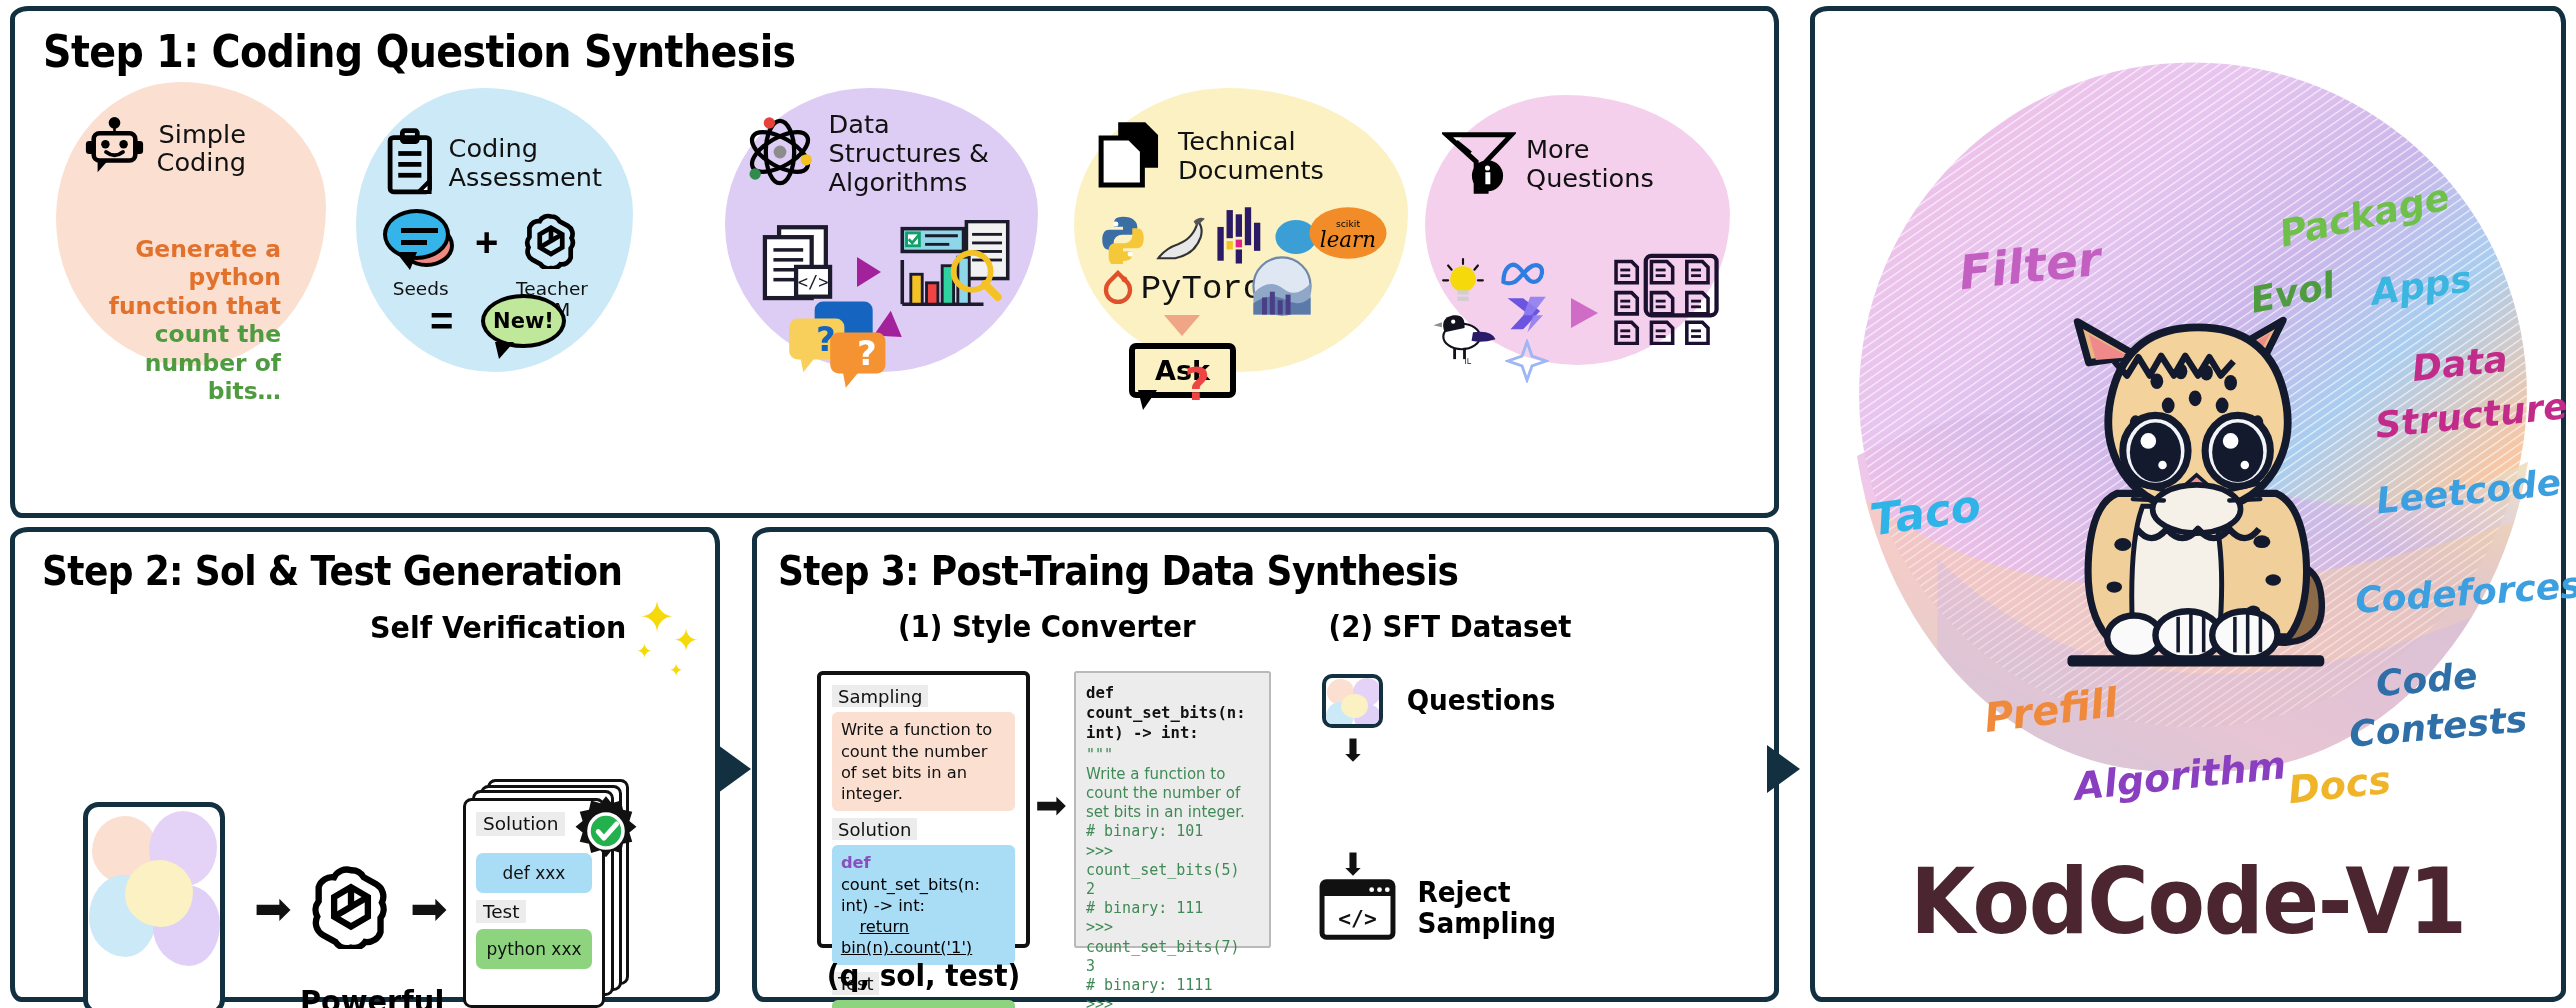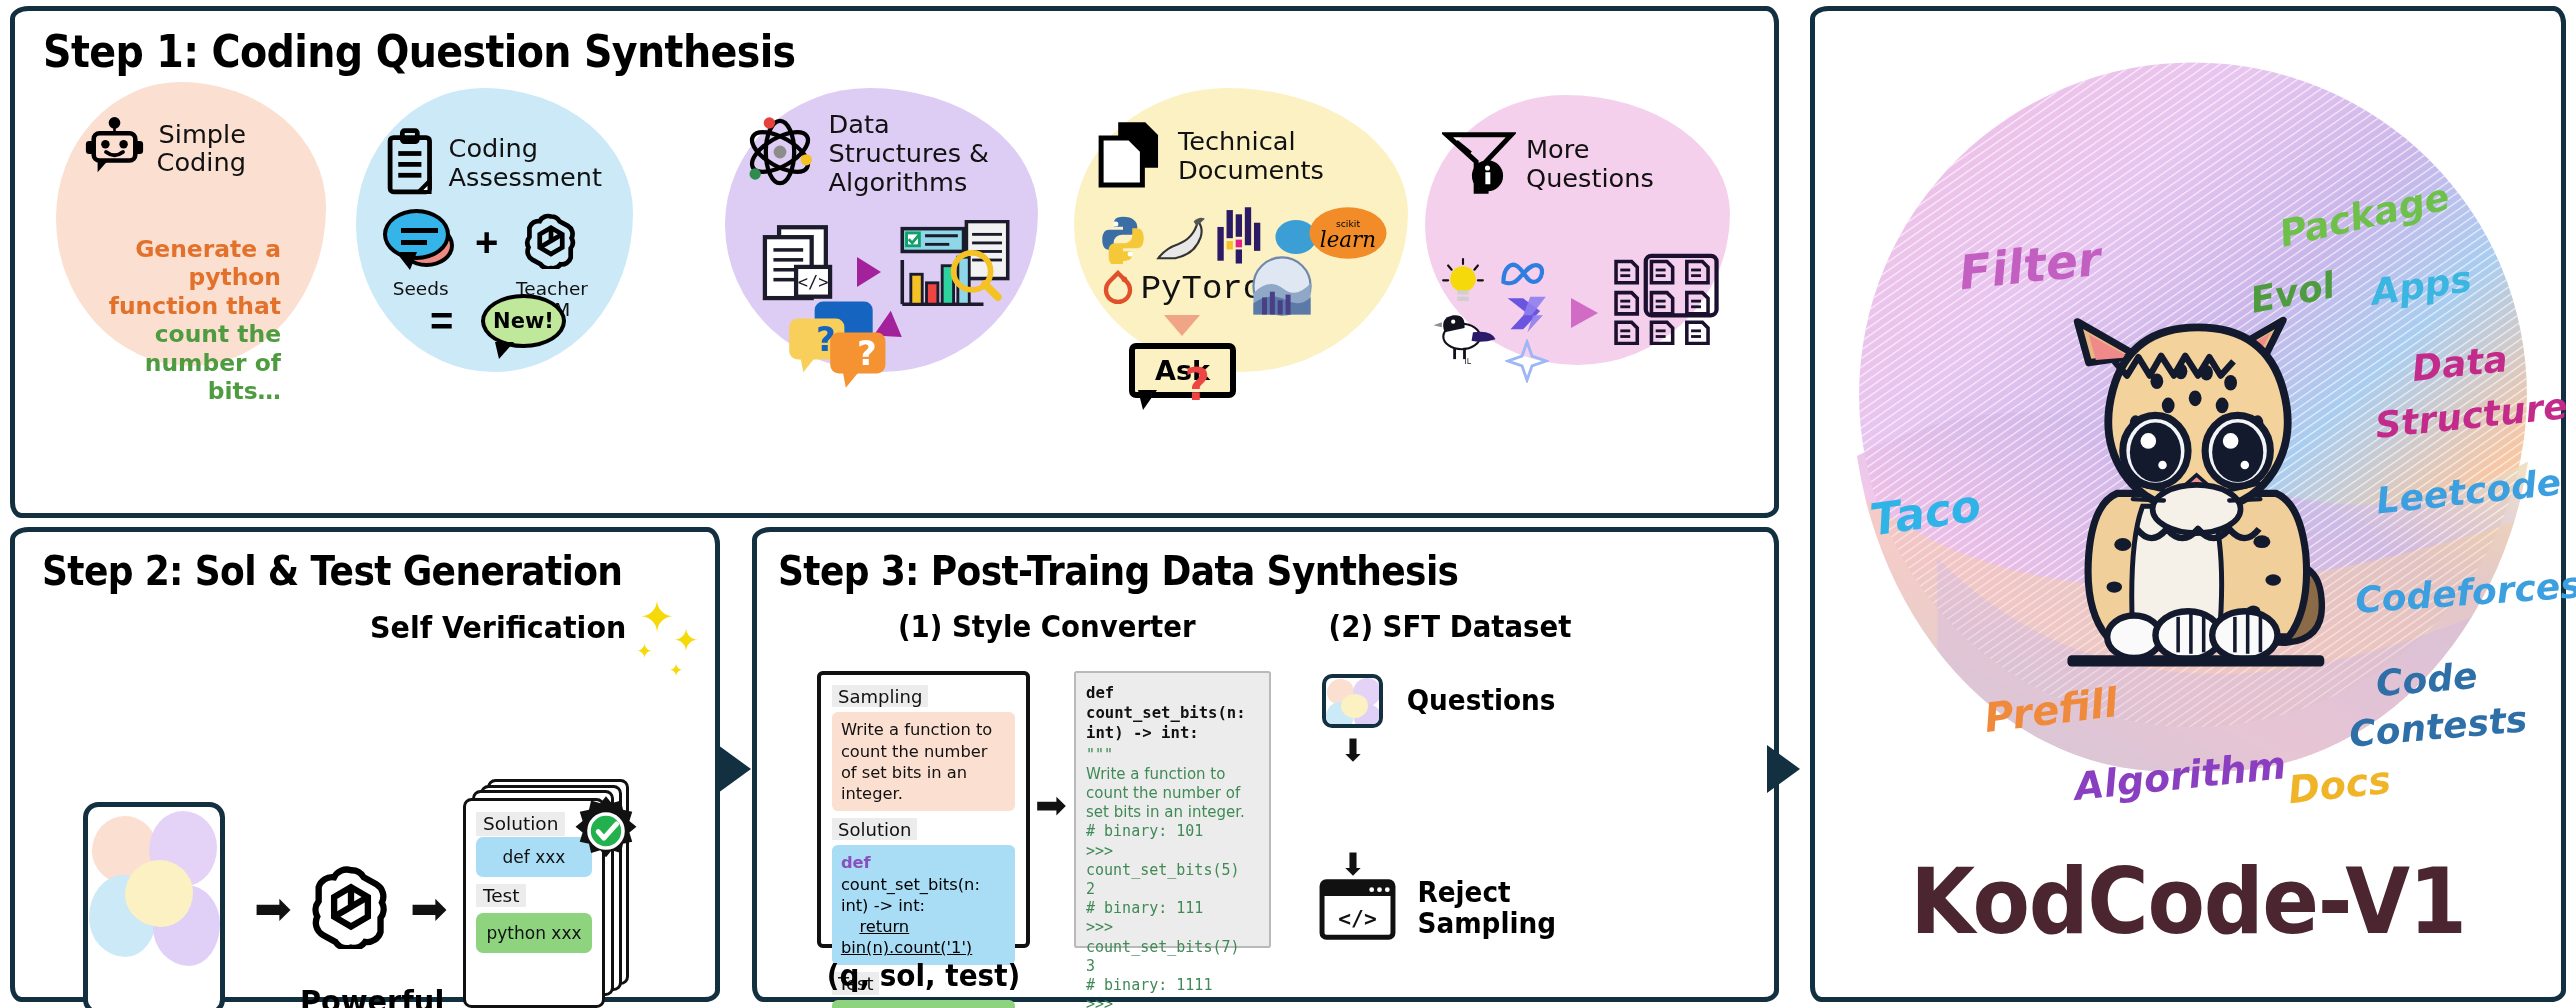--- a/index.html
+++ b/index.html
@@ -481,21 +481,21 @@
     </div>
 
     <span class="bigarrow" style="left:395px;top:354px;">➡</span>
 
     <div class="cardstack" style="left:448px;top:247px;width:178px;height:249px;">
       <div class="sheet" style="left:24px;top:0;width:142px;height:206px;"></div>
       <div class="sheet" style="left:17px;top:5.7px;width:142px;height:206px;"></div>
       <div class="sheet" style="left:8.5px;top:11.4px;width:142px;height:206px;"></div>
       <div class="sheet" style="left:0;top:18.5px;width:142px;height:210px;padding:11.4px 10px;box-sizing:border-box;">
         <span class="tagl">Solution</span>
-        <div class="codeband" style="background:#a9dcf5;margin-top:1px;">def xxx</div>
+        <div class="codeband" style="background:#a9dcf5;margin-top:17px;">def xxx</div>
         <span class="tagl" style="margin-top:7px;">Test</span>
         <div class="codeband" style="background:#8ed47f;margin-top:5.7px;">python xxx</div>
       </div>
       <span style="position:absolute;left:104px;top:12.8px;">
         <svg width="78" height="78" viewBox="0 0 110 110">
           <path fill="#111" d="M55 6 l8 10 l13 -4 l3 13 l13 3 l-4 13 l10 8 l-10 8 l4 13 l-13 3 l-3 13 l-13 -4 l-8 10 l-8 -10 l-13 4 l-3 -13 l-13 -3 l4 -13 l-10 -8 l10 -8 l-4 -13 l13 -3 l3 -13 l13 4 Z"></path>
           <circle cx="55" cy="55" r="24" fill="#22b14c" stroke="#fff" stroke-width="5"></circle>
           <path d="M44 56 l8 9 l18 -20" stroke="#fff" stroke-width="7" fill="none" stroke-linecap="round" stroke-linejoin="round"></path>
         </svg>
       </span>

